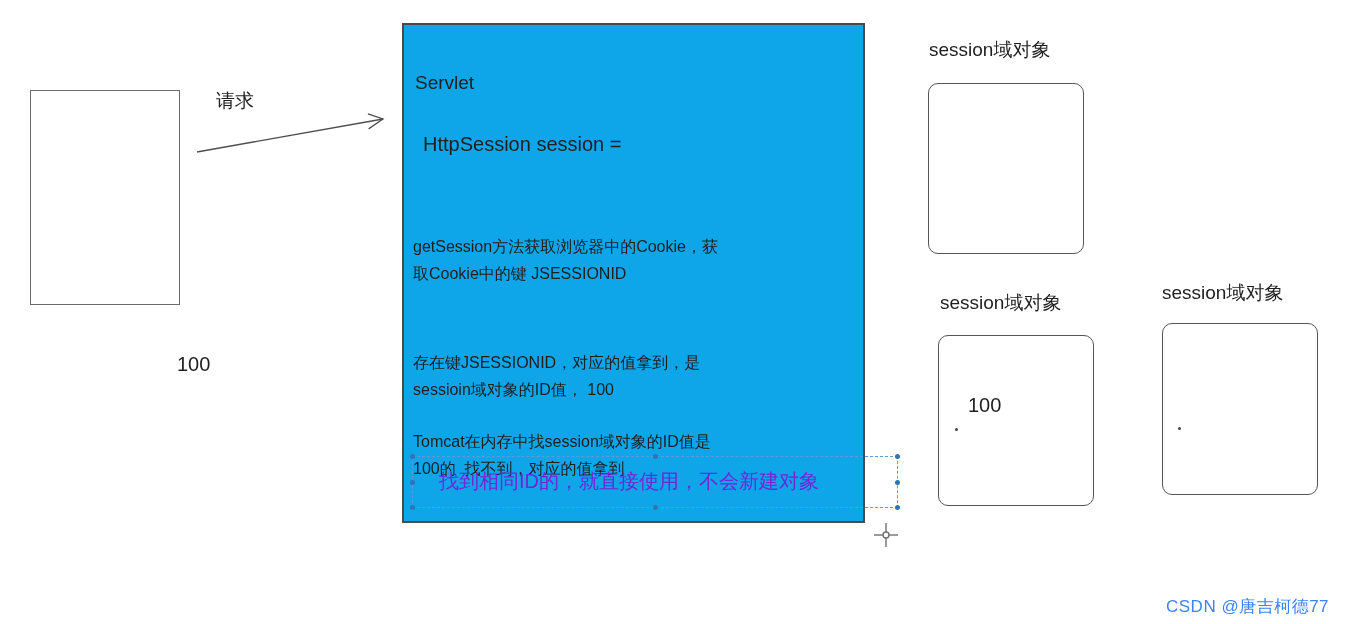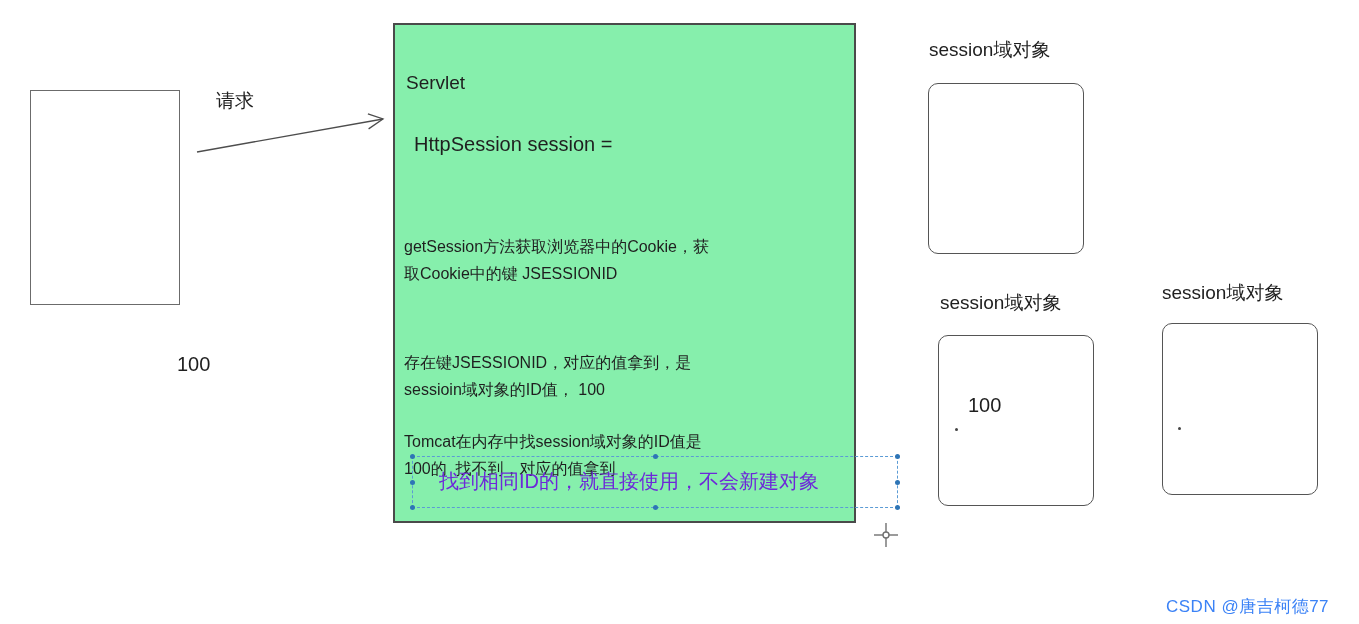--- a/index.html
+++ b/index.html
@@ -17,24 +17,24 @@
     color: #1f1f1f;
   }
   .shape-rect {
     position: absolute;
     border: 1px solid #6b6b6b;
     background: #ffffff;
     box-sizing: border-box;
   }
   .servlet-box {
     position: absolute;
-    left: 393px; top: 23px;
+    left: 402px; top: 23px;
     width: 463px; height: 500px;
     border: 2px solid #4a4a4a;
-    background: #86efac;
+    background: #0ea5e9;
     box-sizing: border-box;
   }
   .round-rect {
     position: absolute;
     border: 1px solid #555555;
     border-radius: 10px;
     background: #ffffff;
     box-sizing: border-box;
   }
   .txt {

